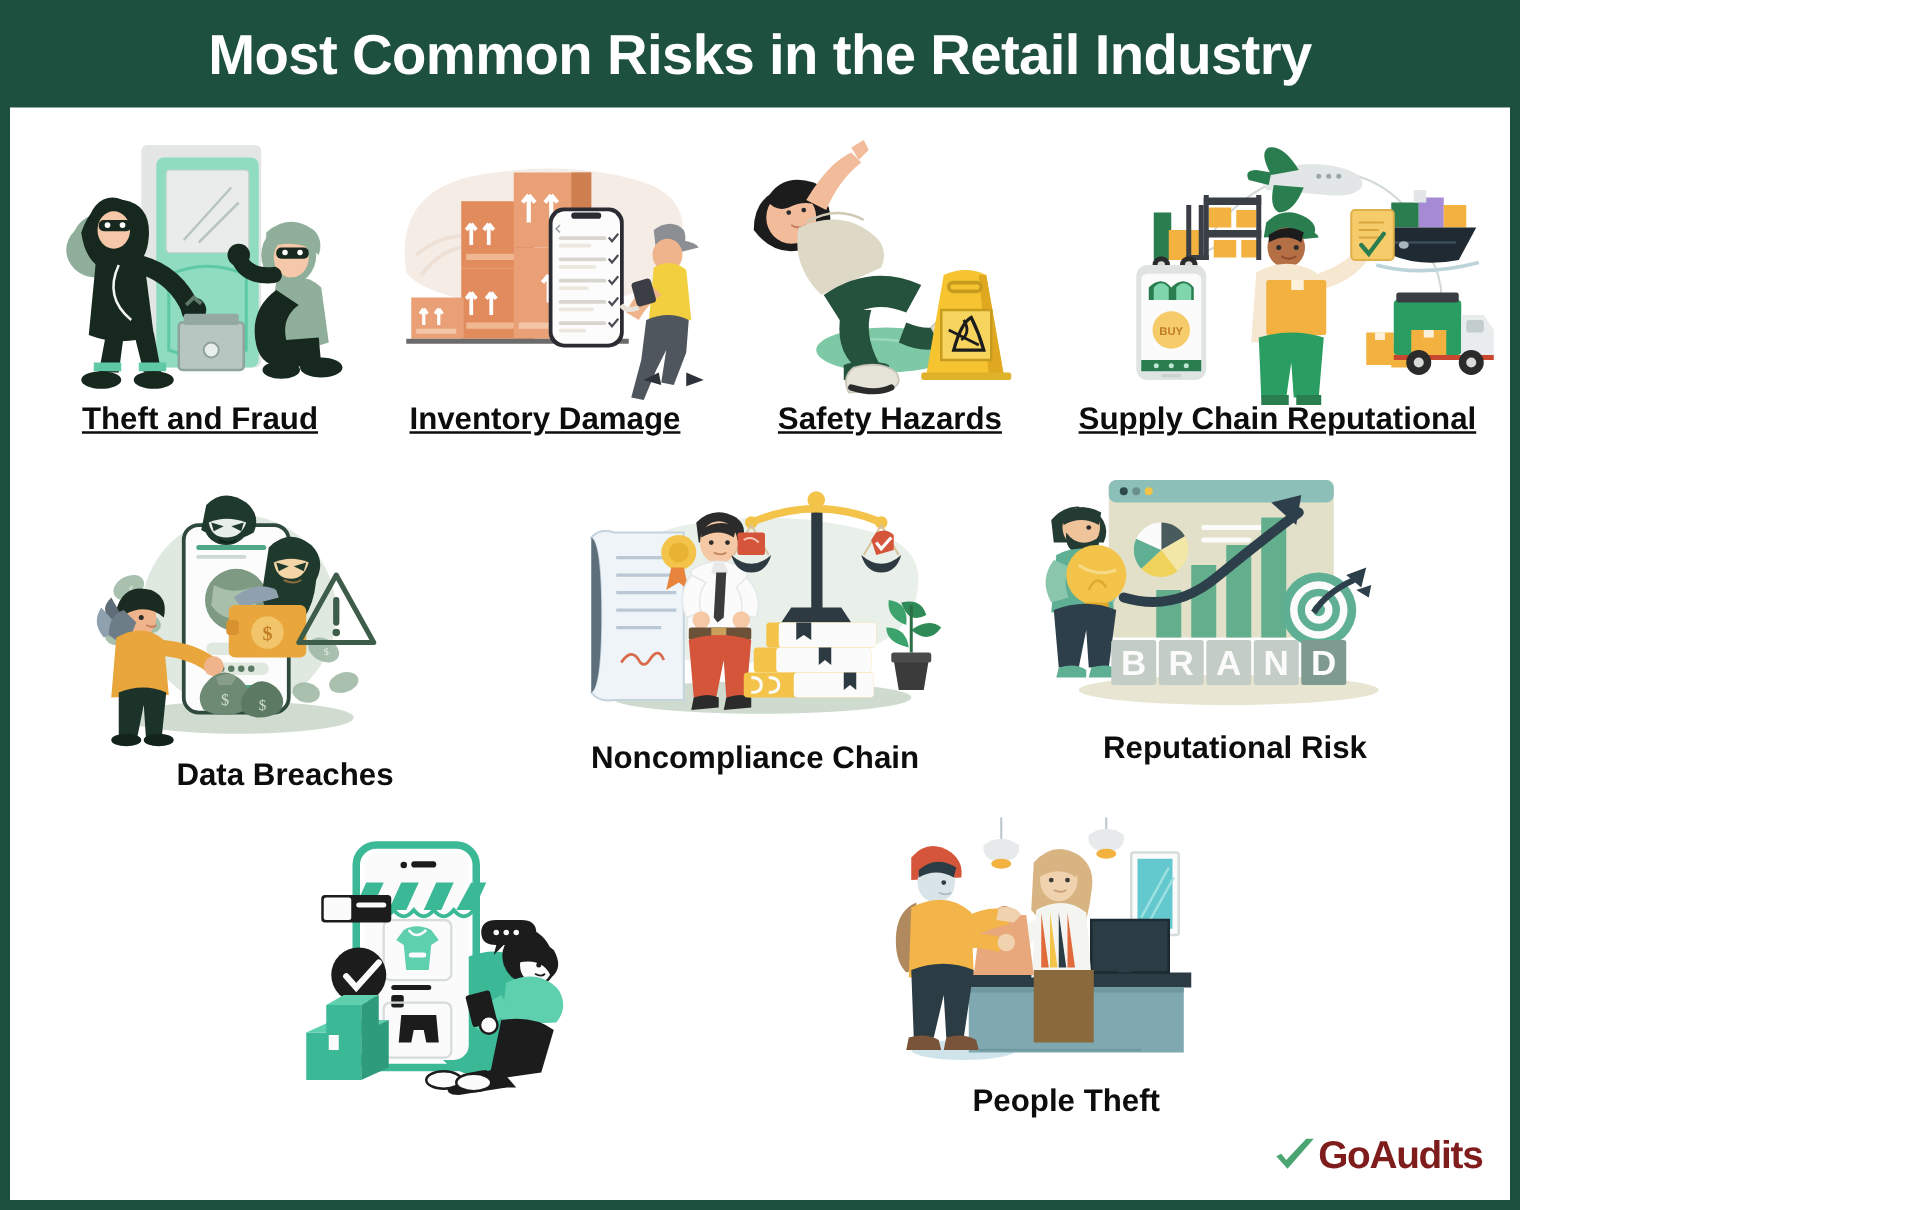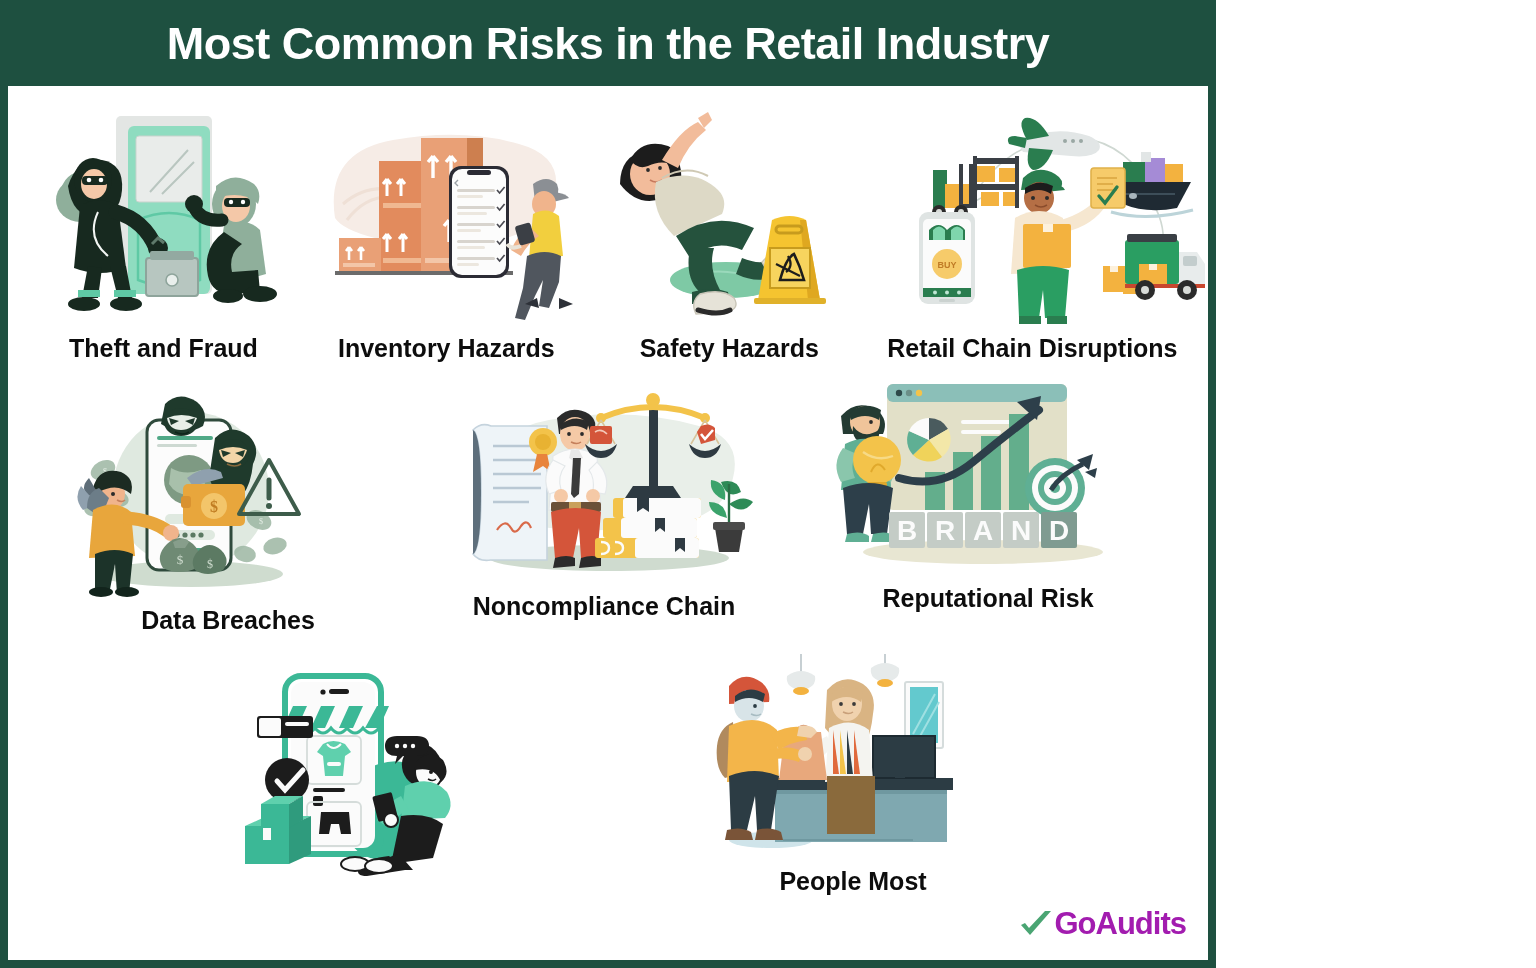--- a/index.html
+++ b/index.html
@@ -48,21 +48,21 @@
     font-size: 25px;
     font-weight: bold;
     color: #0d0d0d;
     text-align: center;
     white-space: nowrap;
     line-height: 1.1;
   }
 
   .row1 { top: 22px; justify-content: space-around; padding: 0 14px; }
   .row1 .art { width: 250px; height: 200px; }
-  .row1 .caption { margin-top: 27px; }
+  .row1 .caption { margin-top: 14px; text-decoration: underline; }
 
   .row2 { top: 300px; justify-content: center; }
   .row2 .cell { width: 370px; }
   .row2 .art { width: 310px; height: 195px; }
   .row2 .caption { margin-top: 16px; }
   .row2 .cell.c1 { margin-right: 6px; transform: translateY(10px); }
   .row2 .cell.c2 { transform: translateY(-4px); }
   .row2 .cell.c3 { transform: translateY(-12px); margin-left: 14px; }
 
   .row3 { top: 580px; justify-content: center; }
@@ -70,21 +70,21 @@
   .row3 .art { width: 280px; height: 200px; }
   .row3 .caption { margin-top: 14px; }
   .row3 .cell.c2 { margin-left: 70px; transform: translateY(-12px); }
 
   
   .logo {
     position: absolute; right: 22px; bottom: 18px;
     display: flex; align-items: center; gap: 2px;
   }
   .logo-check { width: 34px; height: 30px; }
-  .logo-text { font-size: 31px; font-weight: bold; color: #a21caf; letter-spacing: -1px; }
+  .logo-text { font-size: 31px; font-weight: bold; color: #7f1d1d; letter-spacing: -1px; }
 
   svg { display: block; overflow: visible; }
 </style>
 </head>
 <body>
 
 <div class="poster">
 
   <div class="header">
     <div class="header-title">Most Common Risks in the Retail Industry</div>
@@ -208,21 +208,21 @@
               <path d="M212 106 q14 -8 26 2 l4 40 -34 2 z" fill="#f2cf3e"></path>
               <path d="M208 118 q-12 10 -18 24 l10 6 q8 -14 18 -20 z" fill="#f0b48c"></path>
               <path d="M200 138 q-10 4 -14 -2" stroke="#e8e3d8" stroke-width="4" fill="none"></path>
               <rect x="196" y="116" width="16" height="20" rx="3" fill="#3b3f45" transform="rotate(-16 204 126)"></rect>
               <path d="M206 148 q18 -8 34 0 l-2 26 -10 26 -10 -2 4 -26 -8 16 -10 24 -10 -2 8 -30 z" fill="#50565e"></path>
               <path d="M216 190 l-12 6 14 4 z" fill="#2d3138"></path>
               <path d="M238 190 l14 6 -14 5 z" fill="#2d3138"></path>
             </g>
           </svg>
         </div>
-        <div class="caption">Inventory Hazards</div>
+        <div class="caption">Inventory Damage</div>
       </div>
 
       <div class="cell">
         <div class="art">
           <svg viewBox="0 0 230 200" width="230" height="200">
             <ellipse cx="122" cy="172" rx="56" ry="18" fill="#7ec9a5"></ellipse>
             <path d="M86 168 q30 -10 66 2" stroke="#9ad9bb" stroke-width="2" fill="none"></path>
 
             <g>
               <path d="M16 76 q0 -28 26 -34 q26 -6 34 16 q6 22 -16 32 q-26 10 -44 -14 z" fill="#1c1c1c"></path>
@@ -356,21 +356,21 @@
               <rect x="14" y="34" width="28" height="22" fill="#f3b23f"></rect>
               <rect x="24" y="34" width="8" height="6" fill="#fdf1dc"></rect>
               <rect x="0" y="54" width="80" height="4" fill="#c9472f"></rect>
               <circle cx="20" cy="60" r="10" fill="#2b2b2b"></circle>
               <circle cx="62" cy="60" r="10" fill="#2b2b2b"></circle>
               <circle cx="20" cy="60" r="4" fill="#d8dbd8"></circle>
               <circle cx="62" cy="60" r="4" fill="#d8dbd8"></circle>
             </g>
           </svg>
         </div>
-        <div class="caption">Retail Chain Disruptions</div>
+        <div class="caption">Supply Chain Reputational</div>
       </div>
     </div>
 
     <div class="row row2">
 
       <div class="cell c1">
         <div class="art">
           <svg viewBox="0 0 240 195" width="240" height="195">
             <circle cx="118" cy="94" r="78" fill="#dfe9e0"></circle>
             <ellipse cx="118" cy="178" rx="92" ry="13" fill="#cfdccf"></ellipse>
@@ -752,21 +752,21 @@
               <path d="M86 72 q14 -2 18 6 l-6 6 -14 -2 z" fill="#f0d2ae"></path>
               <path d="M56 96 q22 -6 34 2 l-4 10 q-16 -6 -30 -2 z" fill="#f3b54a"></path>
               <circle cx="92" cy="100" r="7" fill="#f0d2ae"></circle>
               <path d="M16 122 q26 -10 50 0 l-8 54 -14 0 -2 -34 -8 34 -16 0 z" fill="#2c3c44"></path>
               <path d="M14 176 q14 -4 24 2 l2 8 -28 0 z" fill="#7a5438"></path>
               <path d="M44 176 q14 -4 24 2 l2 8 -28 0 z" fill="#7a5438"></path>
             </g>
             <path d="M70 186 l130 0" stroke="#6f98a0" stroke-width="2"></path>
           </svg>
         </div>
-        <div class="caption">People Most</div>
+        <div class="caption">People Theft</div>
       </div>
     </div>
 
     <div class="logo">
       <svg class="logo-check" viewBox="0 0 34 30">
         <path d="M2 16 L11 26 L32 2 L26 2 L10 19 L6 14 Z" fill="#4aa573"></path>
       </svg>
       <span class="logo-text">GoAudits</span>
     </div>
 

